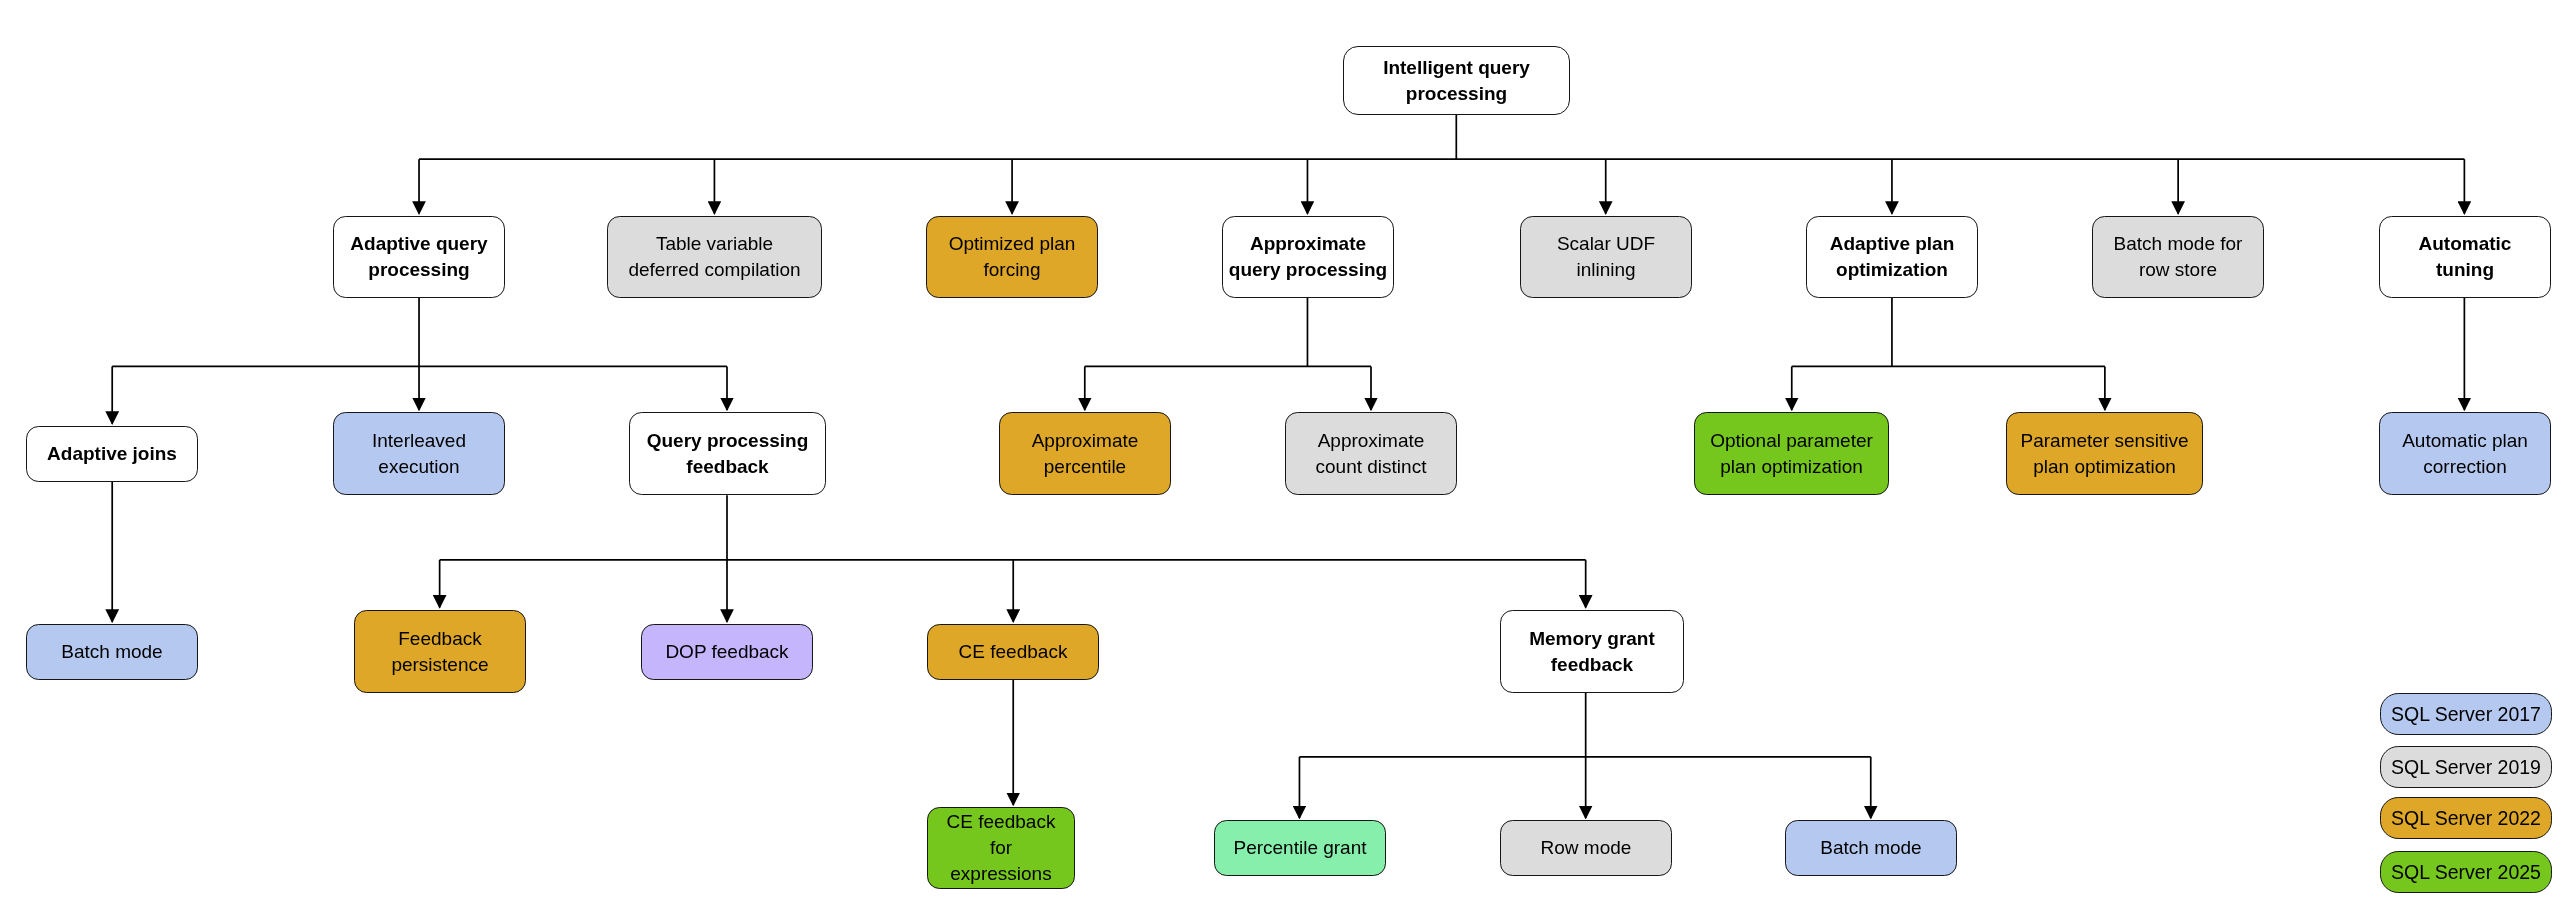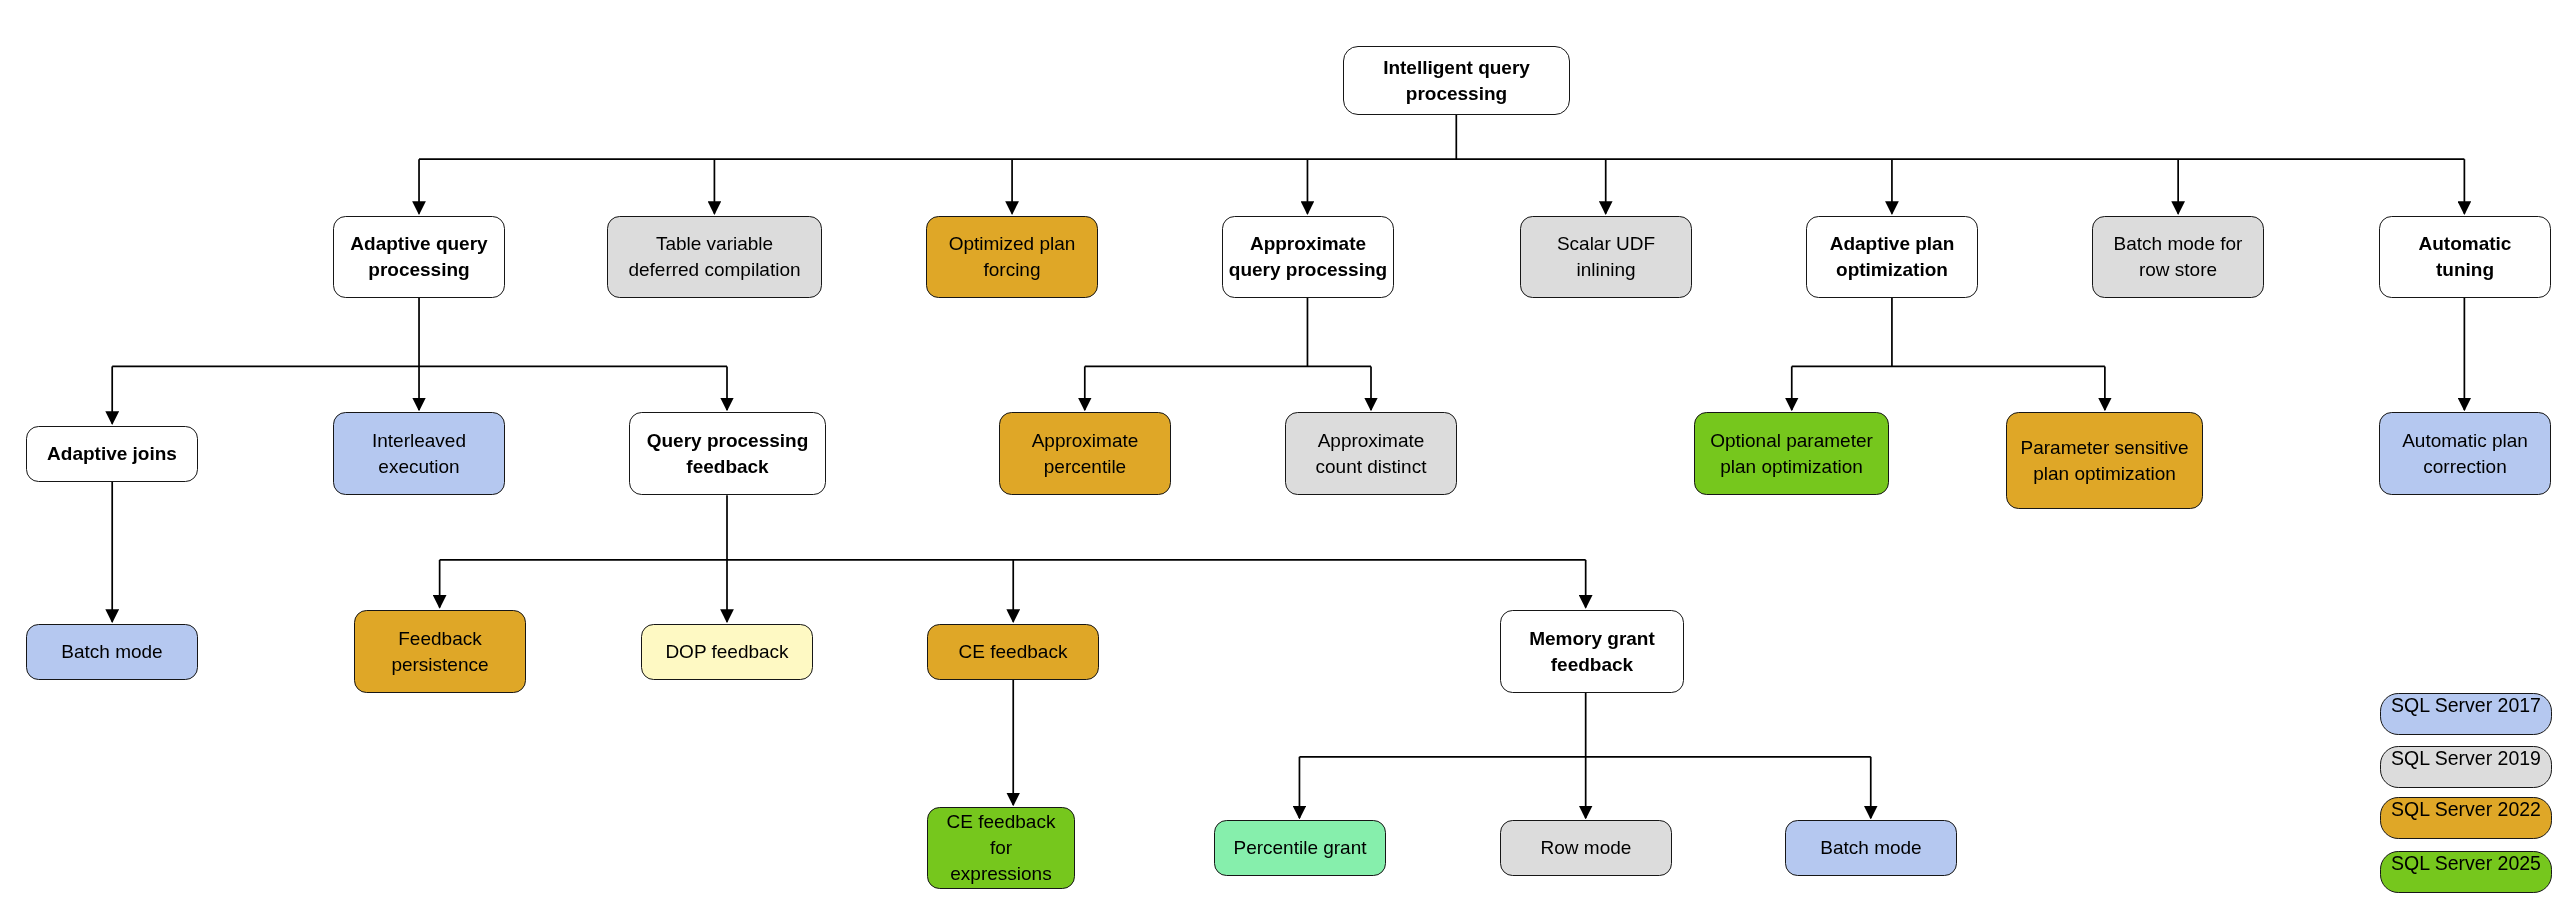--- a/index.html
+++ b/index.html
@@ -16,21 +16,21 @@
     background:#ffffff;color:#000000;
     display:flex;align-items:center;justify-content:center;
     text-align:center;font-size:19px;line-height:1.36;
     padding:2.3px 5.7px;
   }
   .node .node-label{white-space:pre-line;}
   .bold{font-weight:bold;}
   .legend-box{
     position:absolute;z-index:2;box-sizing:border-box;
     border:1.4px solid #161616;border-radius:18.3px;
-    display:flex;align-items:flex-start;justify-content:center;
+    display:flex;align-items:center;justify-content:center;
     text-align:center;font-size:19.5px;color:#000000;
   }
 </style>
 </head>
 <body>
 
 <div id="canvas">
 
   <svg id="wires" width="2576" height="916" viewBox="0 0 4500 1600">
     <defs>
@@ -142,37 +142,37 @@
 percentile</span>
   </div>
   <div class="node" style="left: 1285px; top: 412px; width: 172px; height: 83px; background-color: rgb(220, 220, 220);">
     <span class="node-label">Approximate
 count distinct</span>
   </div>
   <div class="node" style="left: 1694px; top: 412px; width: 195px; height: 83px; background-color: rgb(118, 199, 29); align-items: center;">
     <span class="node-label">Optional parameter
 plan optimization</span>
   </div>
-  <div class="node" style="left: 2006px; top: 412px; width: 197px; height: 97px; background-color: rgb(223, 167, 39);">
+  <div class="node" style="left: 2006px; top: 412px; width: 197px; height: 83px; background-color: rgb(223, 167, 39);">
     <span class="node-label">Parameter sensitive
 plan optimization</span>
   </div>
   <div class="node" style="left: 2379px; top: 412px; width: 172px; height: 83px; background-color: rgb(181, 200, 240);">
     <span class="node-label">Automatic plan
 correction</span>
   </div>
 
   <div class="node" style="left: 26px; top: 624px; width: 172px; height: 56px; background-color: rgb(181, 200, 240);">
     <span class="node-label">Batch mode</span>
   </div>
   <div class="node" style="left: 354px; top: 610px; width: 172px; height: 83px; background-color: rgb(223, 167, 39);">
     <span class="node-label">Feedback
 persistence</span>
   </div>
-  <div class="node" style="left: 641px; top: 624px; width: 172px; height: 56px; background-color: #fef9c3;">
+  <div class="node" style="left: 641px; top: 624px; width: 172px; height: 56px; background-color: #c4b5fd;">
     <span class="node-label">DOP feedback</span>
   </div>
   <div class="node" style="left: 927px; top: 624px; width: 172px; height: 56px; background-color: rgb(223, 167, 39); align-items: center;">
     <span class="node-label">CE feedback</span>
   </div>
   <div class="node bold" style="left: 1500px; top: 610px; width: 184px; height: 83px; background-color: rgb(255, 255, 255);">
     <span class="node-label">Memory grant
 feedback</span>
   </div>
 

